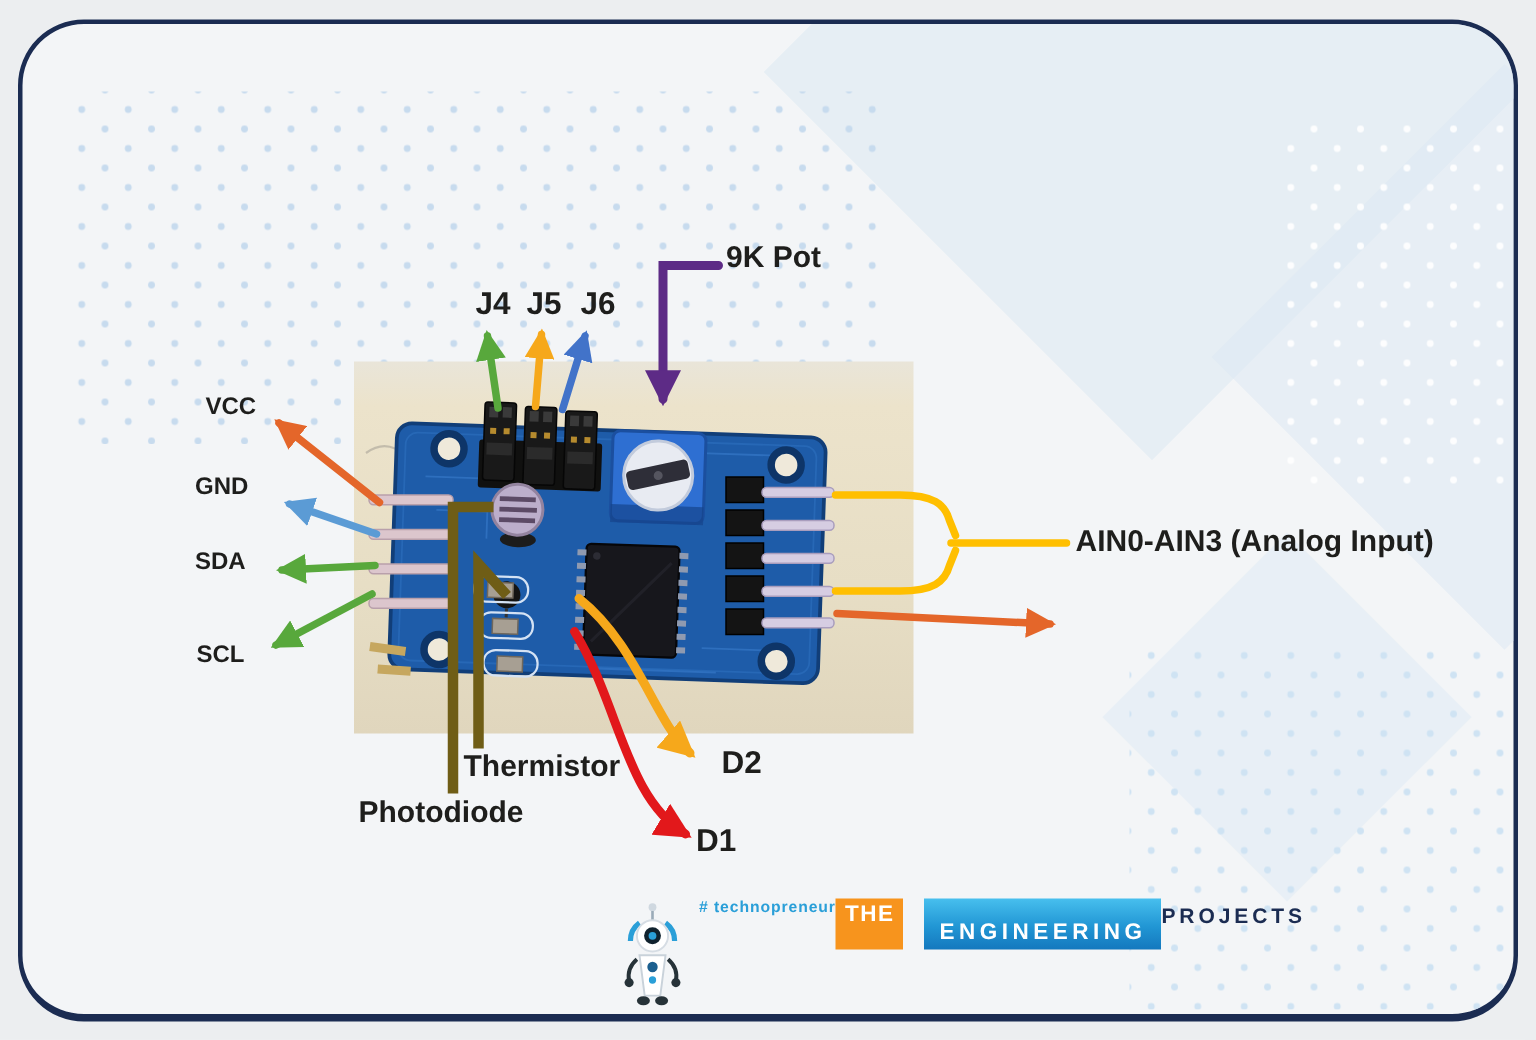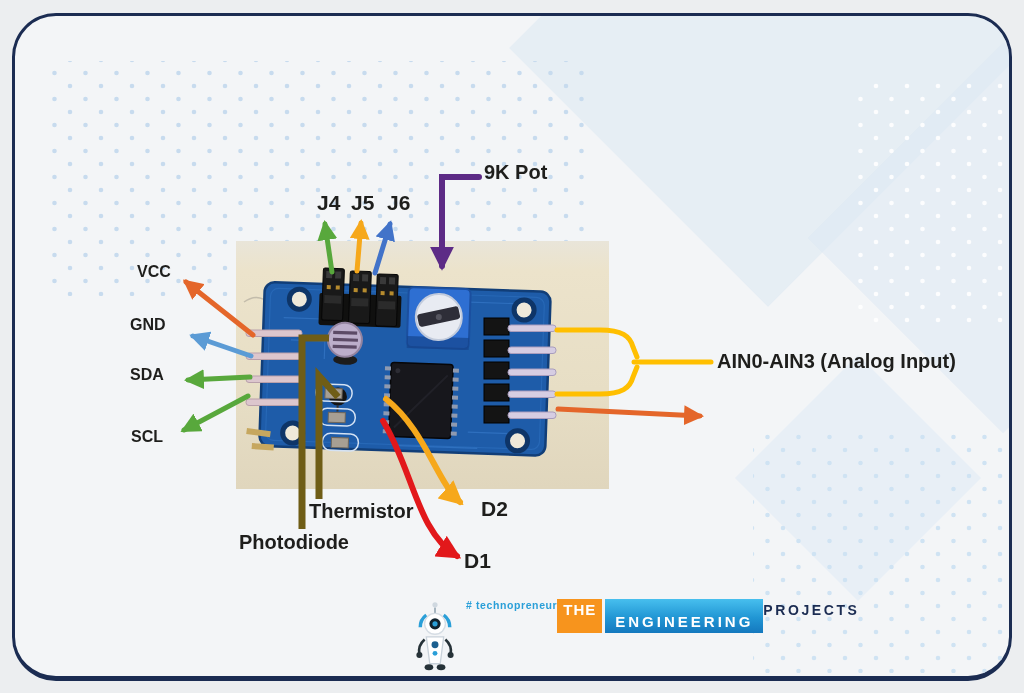--- a/index.html
+++ b/index.html
@@ -12,21 +12,21 @@
   .overlay{position:absolute;left:0;top:0;pointer-events:none;}
   .title{position:absolute;left:0;right:0;top:42px;text-align:center;
          font-size:45px;font-weight:800;color:#17294e;letter-spacing:-0.5px;}
   .lbl{position:absolute;font-weight:700;color:#1e1e1c;white-space:nowrap;line-height:1.1;}
   .sz23{font-size:16px;} .sz21{font-size:21px;} .sz20{font-size:20px;}
   
   .logo{position:absolute;left:409px;top:599px;display:flex;align-items:flex-start;gap:5px;}
   .logo-text{display:flex;}
   .tagline{text-align:right;color:#2a9fd8;font-size:10.5px;font-weight:700;
            letter-spacing:0.6px;margin-bottom:3px;}
-  .logo-row{display:flex;gap:3px;justify-content:flex-end;}
+  .logo-row{display:flex;gap:14px;justify-content:flex-end;}
   .box-the{background:#f7941d;color:#fff;font-weight:700;font-size:15px;
            padding:2px 6px 3px;letter-spacing:1px;}
   .box-eng{background:linear-gradient(180deg,#47bfee 0%,#2196d4 55%,#1478be 100%);
            color:#fff;font-weight:700;font-size:15px;padding:14px 10px 3px;letter-spacing:3px;}
   .projects{text-align:right;color:#1b2c52;font-weight:700;font-size:14px;
             letter-spacing:2.6px;margin-top:3px;}
 </style>
 </head>
 <body>
 

